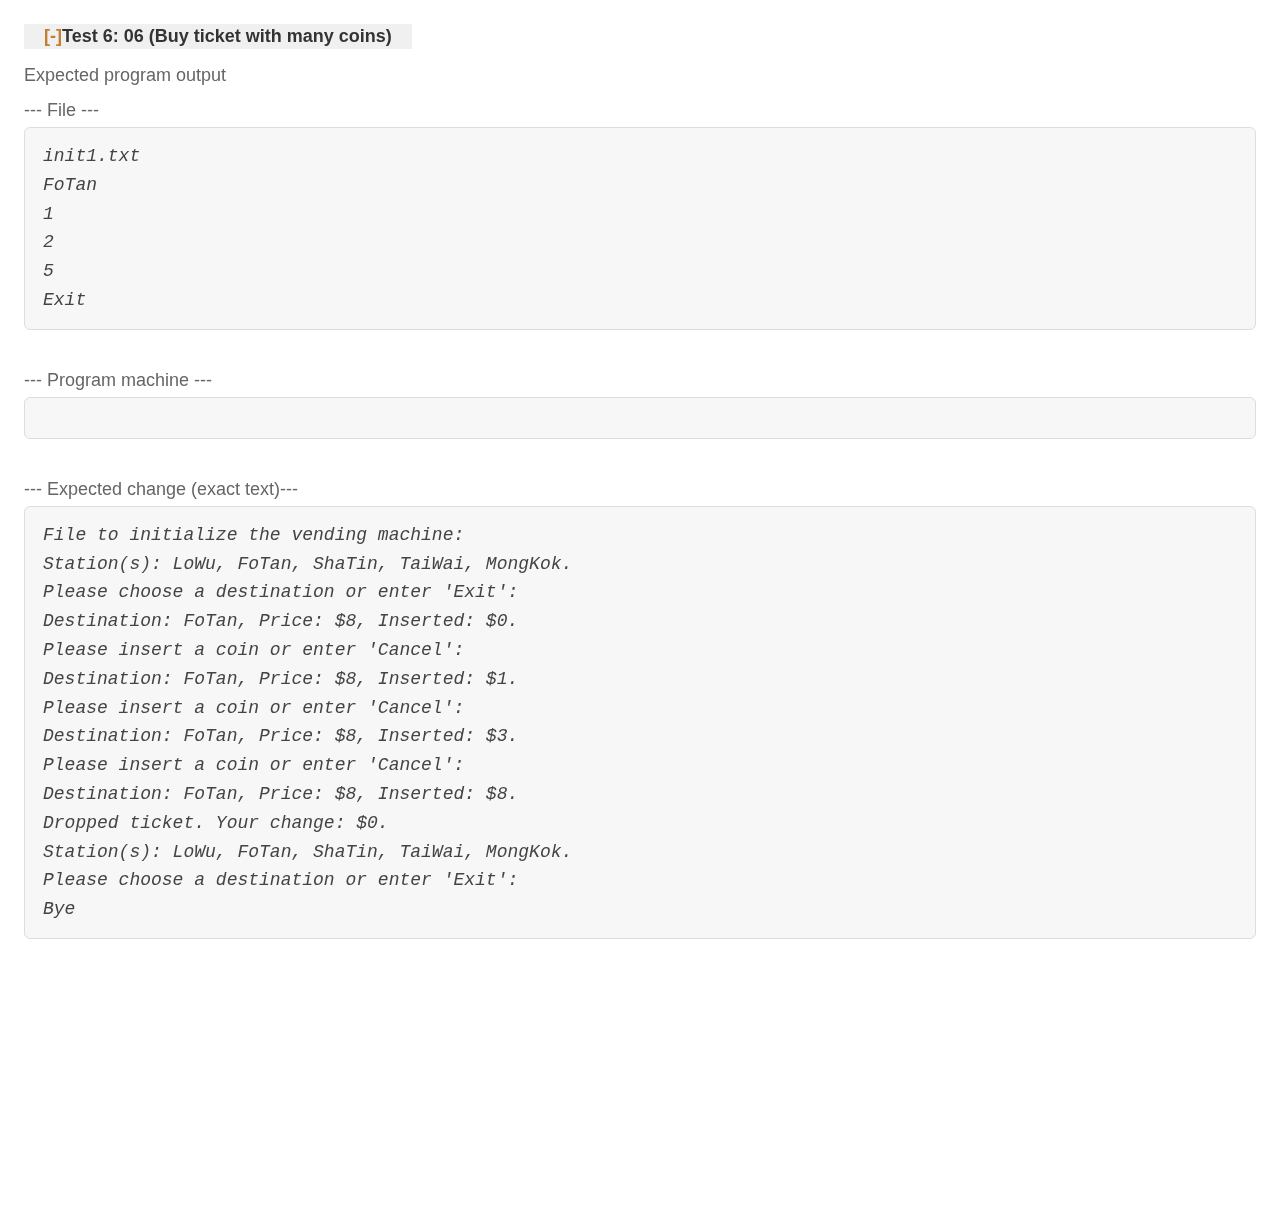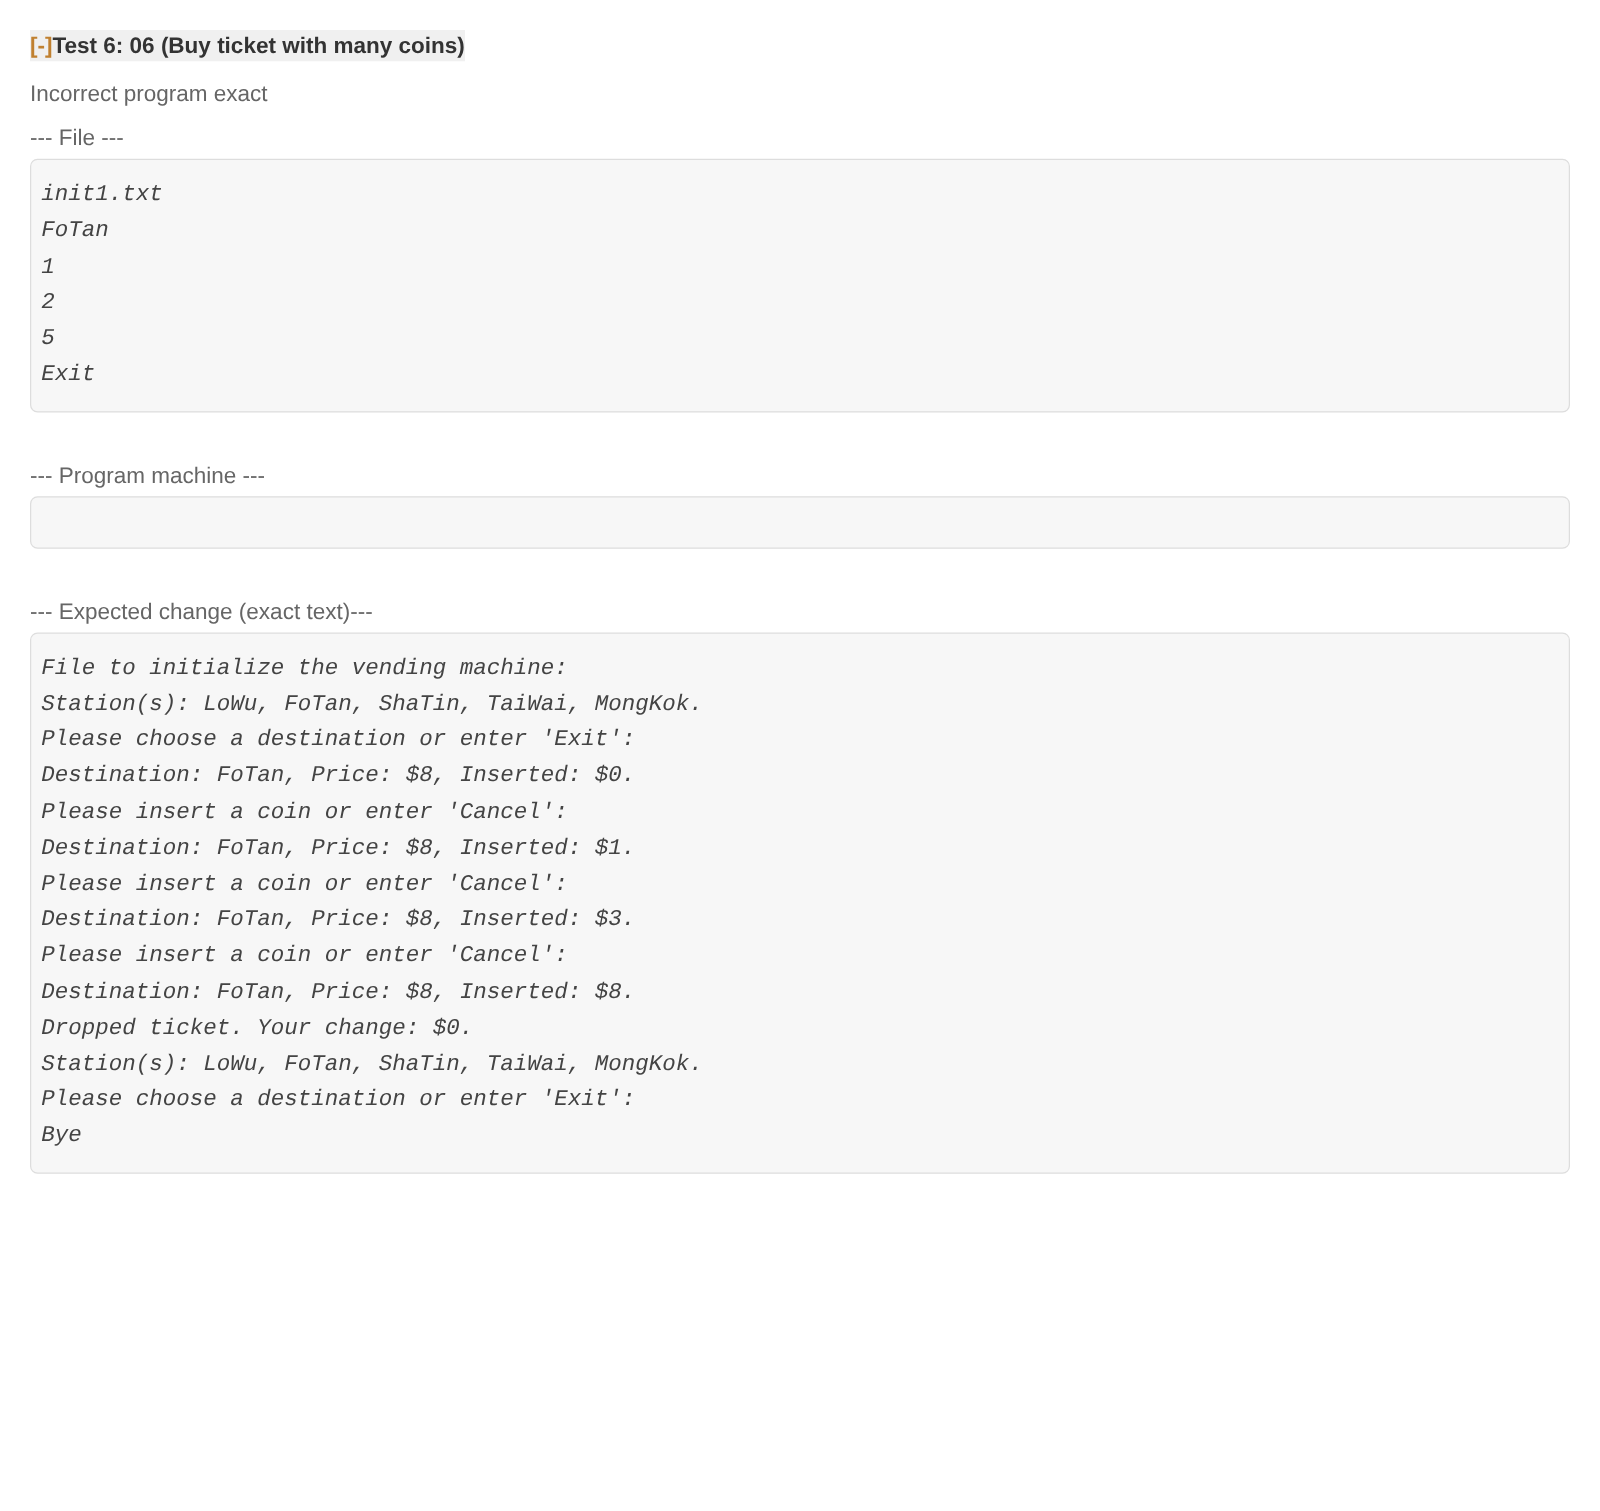--- a/index.html
+++ b/index.html
@@ -9,21 +9,21 @@
       font-family: -apple-system, BlinkMacSystemFont, "Segoe UI", Helvetica, Arial, sans-serif;
       font-size: 18px;
       color: #555;
       margin: 0;
       padding: 24px;
       background: #fff;
     }
     .test-header {
       display: inline-block;
       background: #f0f0f0;
-      padding: 2px 0;
+      padding: 2px 20px;
       margin-bottom: 8px;
     }
     .toggle-bracket {
       color: #c08030;
       font-weight: bold;
       cursor: pointer;
     }
     .test-title {
       color: #333;
       font-weight: bold;
@@ -33,21 +33,21 @@
       margin: 8px 0 14px 0;
     }
     .section-label {
       color: #666;
       margin: 10px 0 6px 0;
     }
     .code-block {
       background: #f7f7f7;
       border: 1px solid #ddd;
       border-radius: 6px;
-      padding: 14px 8px;
+      padding: 14px 18px;
       font-family: "SFMono-Regular", Consolas, "Liberation Mono", Menlo, monospace;
       font-style: italic;
       font-size: 18px;
       color: #444;
       white-space: pre;
       line-height: 1.6;
       margin-bottom: 40px;
       overflow-x: auto;
     }
     .code-block.empty {
@@ -57,21 +57,21 @@
   </style>
 </head>
 <body>
 
 
 
 <div class="test-header">
   <span class="toggle-bracket"><span>[</span><span>-</span><span>]</span></span><span class="test-title">Test 6: 06 (Buy ticket with many coins)</span>
 </div>
 
-<div class="status-text">Incorrect program exact</div>
+<div class="status-text">Expected program output</div>
 
 <div class="section-label">--- File ---</div>
 <div class="code-block">init1.txt
 FoTan
 1
 2
 5
 Exit</div>
 
 <div class="section-label">--- Program machine ---</div>

